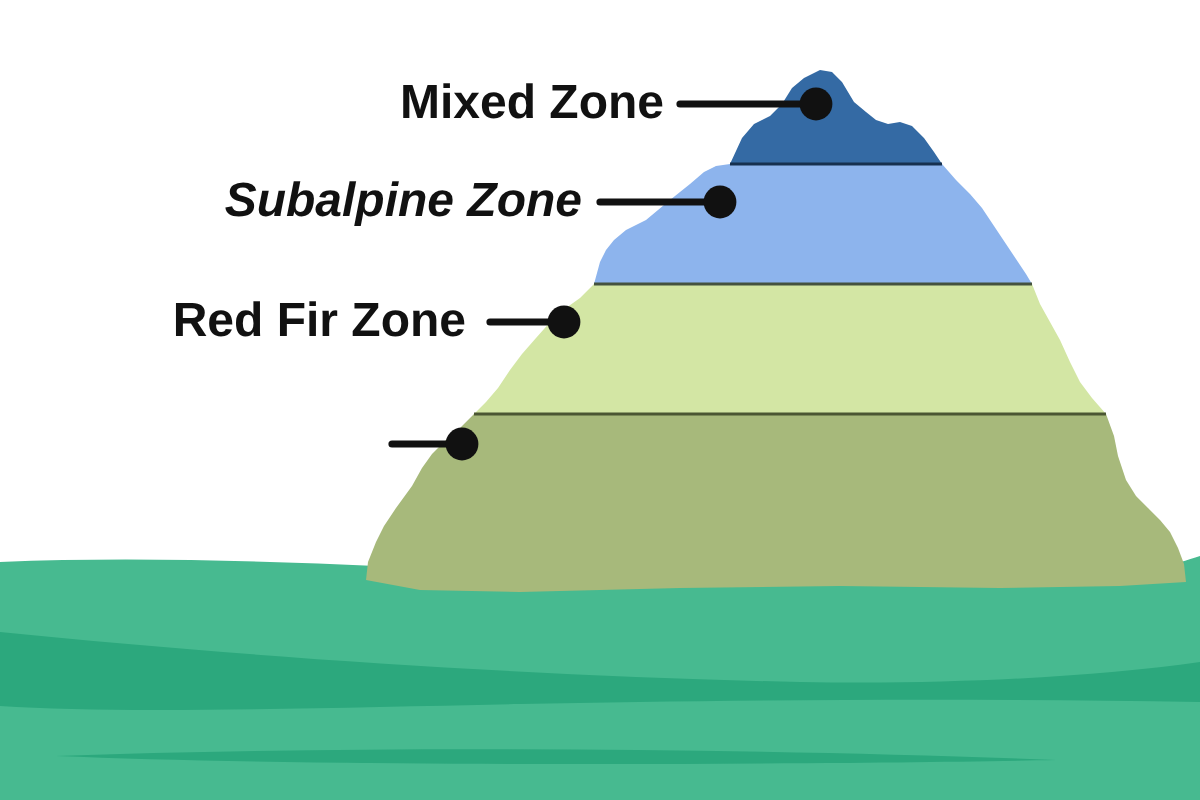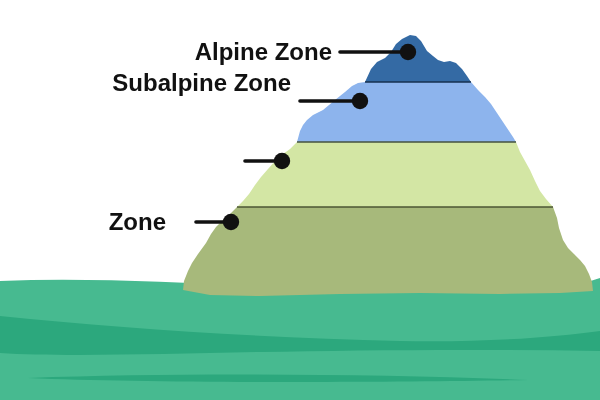--- a/index.html
+++ b/index.html
@@ -62,25 +62,27 @@
       <line x1="245" y1="161" x2="278" y2="161" stroke-width="3.6" stroke-linecap="round" stroke="#111111"></line>
       <circle cx="282" cy="161" r="8.2" fill="#111111"></circle>
     </g>
     <g>
       <line x1="196" y1="222" x2="227" y2="222" stroke-width="3.6" stroke-linecap="round" stroke="#111111"></line>
       <circle cx="231" cy="222" r="8.2" fill="#111111"></circle>
     </g>
   </svg>
 
   <div class="zone-label" style="top:38px; right:268px;">
-    <span>Alpine Zone</span>
+    <span>Mixed Zone</span>
   </div>
 
-  <div class="zone-label" style="top:69px; right:309px;">
+  <div class="zone-label" style="top:87px; right:309px;font-style:italic;">
     <span>Subalpine Zone</span>
   </div>
 
+  <div class="zone-label" style="top:147px; right:367px;">
+    <span>Red Fir Zone</span>
+  </div>
 
   <div class="zone-label" style="top:208px; right:414px;">
-    <span class="line2">Zone</span>
   </div>
 
 </div>
 
 </body></html>

